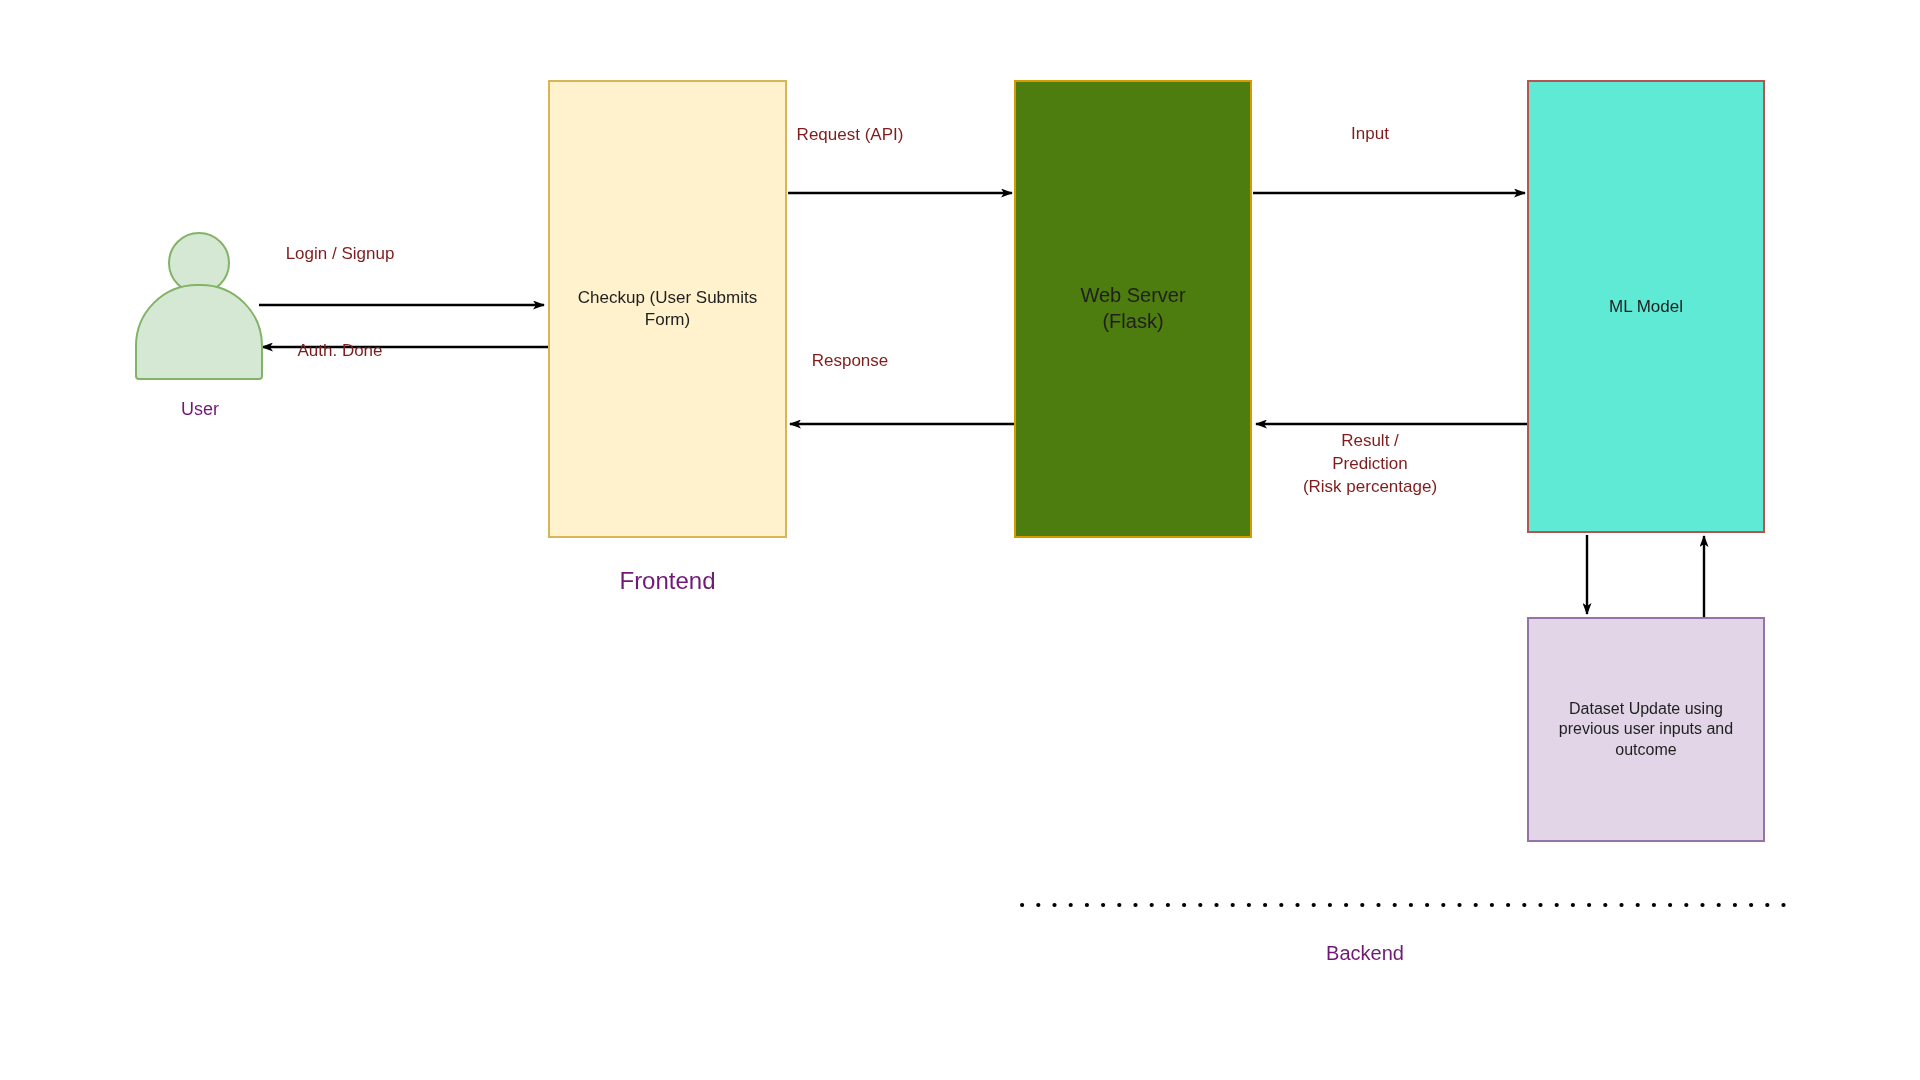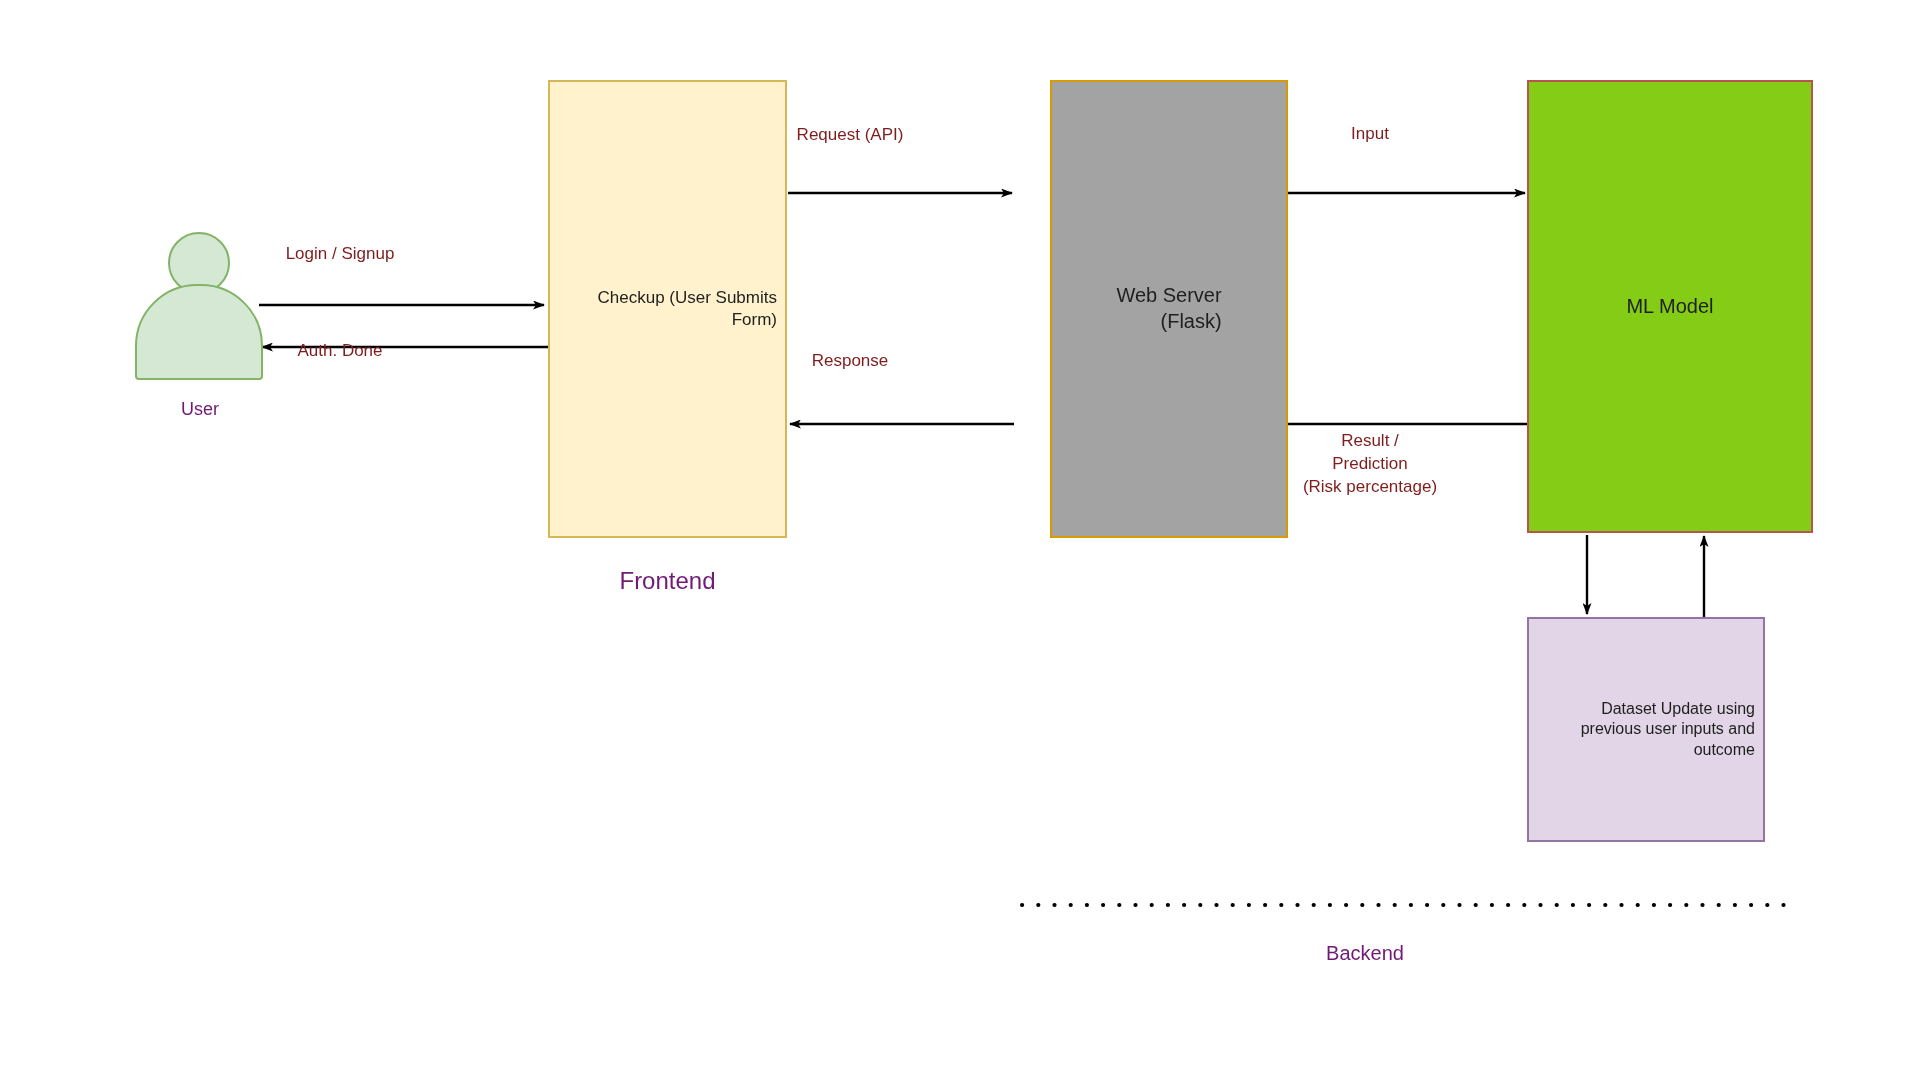--- a/index.html
+++ b/index.html
@@ -28,48 +28,47 @@
     width: 1920px;
     height: 1080px;
     pointer-events: none;
   }
   .node {
     position: absolute;
     box-sizing: border-box;
     display: flex;
     align-items: center;
     justify-content: center;
-    text-align: right;
+    text-align: center;
     line-height: 1.28;
   }
   .node-label-inner {
     display: block;
     padding: 0 8px;
     white-space: pre-line;
   }
 
   
   #frontend-box {
     left: 548px;  top: 80px;  width: 239px;  height: 458px;
     background: #fff2cc;
     border: 2px solid #d6b656;
     font-size: 17px;
   }
   #webserver-box {
     left: 1014px; top: 80px;  width: 238px; height: 458px;
-    background: #a3a3a3;
+    background: #4d7c0f;
     border: 2px solid #d79b00;
     font-size: 20px;
-    margin-left: 36px;
   }
   #mlmodel-box {
-    left: 1527px; top: 80px;  width: 286px; height: 453px;
-    background: #84cc16;
+    left: 1527px; top: 80px;  width: 238px; height: 453px;
+    background: #5eead4;
     border: 2px solid #b85450;
-    font-size: 20px;
+    font-size: 17px;
   }
   #dataset-box {
     left: 1527px; top: 617px; width: 238px; height: 225px;
     background: #e1d5e7;
     border: 2px solid #9673a6;
     font-size: 16px;
   }
 
   
   .caption {

